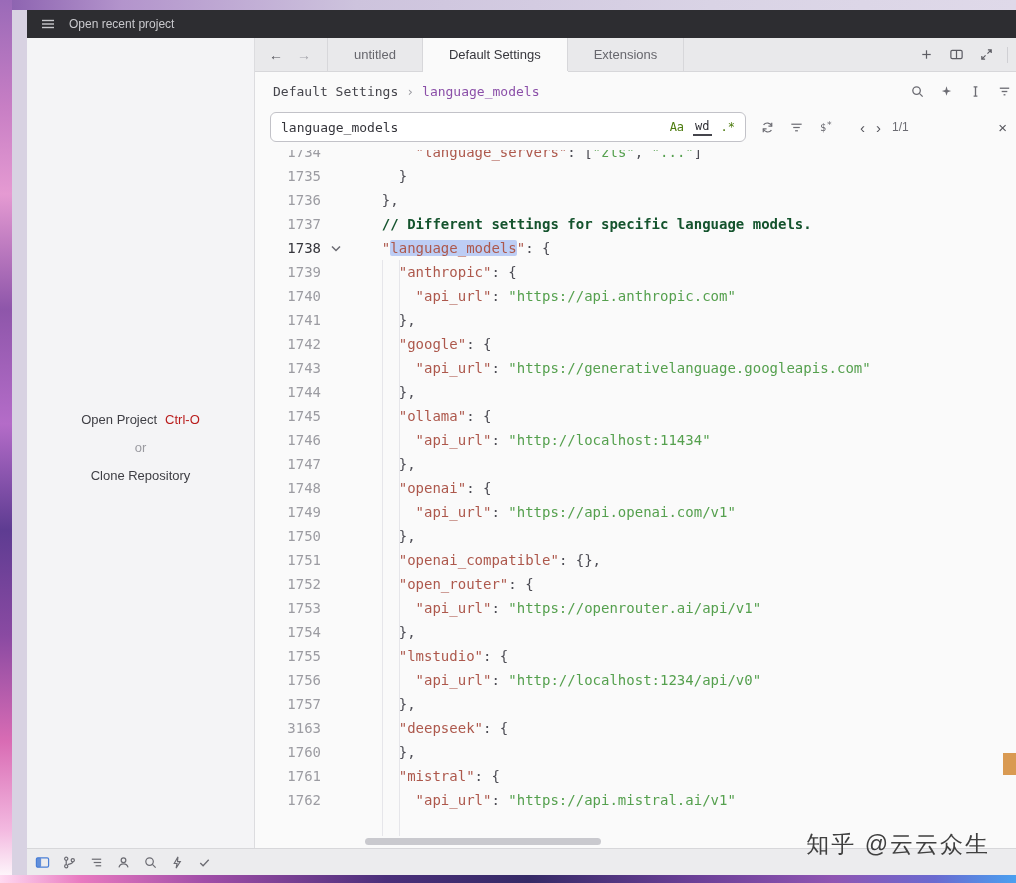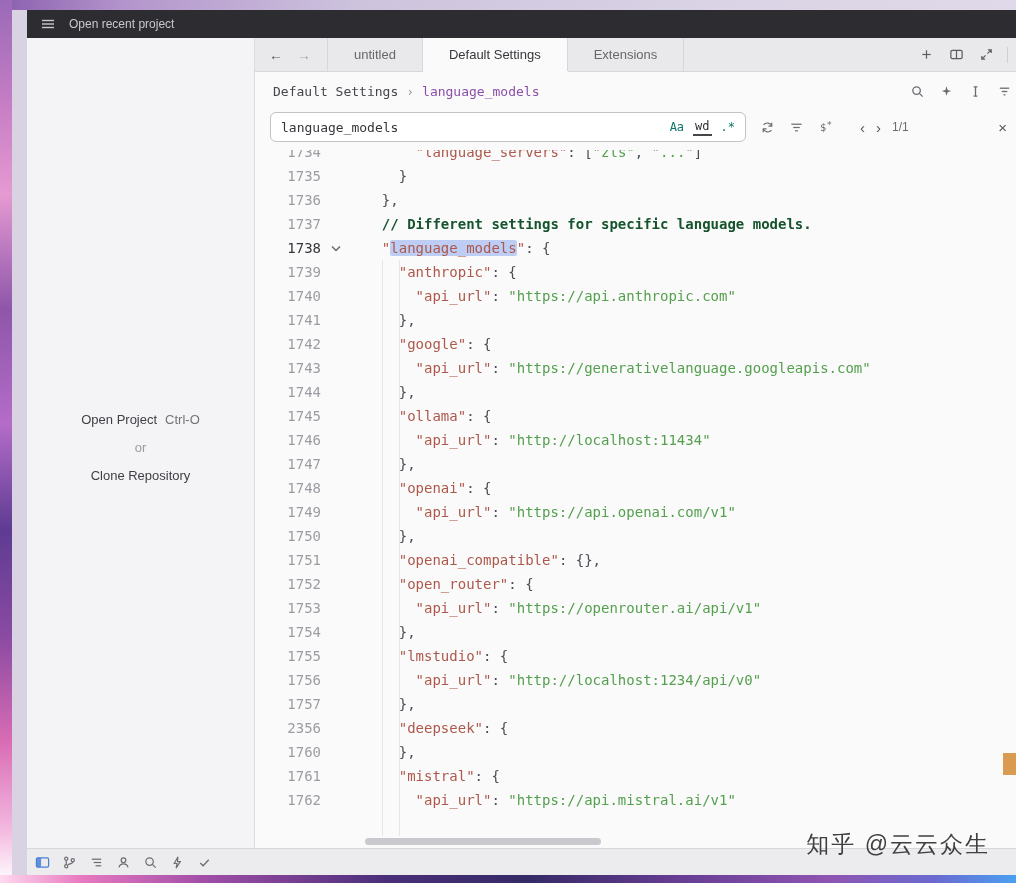--- a/index.html
+++ b/index.html
@@ -19,21 +19,21 @@
 
   .titlebar { height: 28px; flex: none; background: #2d2d31; display: flex; align-items: center;
     gap: 12px; padding-left: 12px; color: #c9c9cd; font-size: 12px; }
   .menu-btn { width: 18px; height: 18px; display: flex; align-items: center; justify-content: center; }
 
   .main { flex: 1; display: flex; min-height: 0; }
 
   .left-pane { width: 228px; flex: none; background: #f4f4f6; border-right: 1px solid #dcdcdf; position: relative; }
   .left-pane-inner { position: absolute; top: 374px; left: 0; right: 0; text-align: center;
     font-size: 13px; color: #3e3e44; display: flex; flex-direction: column; gap: 13px; }
-  .kbd { color: #737373; margin-left: 8px; }
+  .kbd { color: #b91c1c; margin-left: 8px; }
   .muted { color: #9a9aa0; }
   .link-btn { cursor: default; }
 
   .editor-col { flex: 1; display: flex; flex-direction: column; min-width: 0; background: #fafafa; }
 
   .tabbar { height: 34px; flex: none; background: #e9e9eb; border-bottom: 1px solid #d7d7da;
     display: flex; align-items: stretch; }
   .nav-arrows { display: flex; align-items: center; gap: 14px; padding: 0 16px 0 14px; font-size: 14px; }
   .nav-back { color: #55555c; }
   .nav-fwd { color: #a6a6ac; }
@@ -49,21 +49,21 @@
   .crumb-row { height: 38px; flex: none; display: flex; align-items: center; padding: 0 18px;
     font-family: "DejaVu Sans Mono", "Liberation Mono", monospace; font-size: 13px; color: #45454c; gap: 8px; }
   .crumb-leaf { color: #8b4fa8; }
   .crumb-icons { margin-left: auto; display: flex; gap: 11px; align-items: center; }
 
   .search-row { height: 40px; flex: none; display: flex; align-items: center; padding: 0 24px 6px 15px; }
   .search-input { width: 476px; height: 30px; border: 1px solid #c2c2c8; border-radius: 6px; background: #fff;
     display: flex; align-items: center; padding: 0 8px 0 10px; gap: 7px;
     font-family: "DejaVu Sans Mono", "Liberation Mono", monospace; font-size: 13px; color: #35353b; }
   .search-text { flex: 1; }
-  .opt { font-size: 12px; color: #0f766e; padding: 1px 2px; }
+  .opt { font-size: 12px; color: #4d7c0f; padding: 1px 2px; }
   .opt.active { color: #2f2f35; border-bottom: 2px solid #45454c; }
   .search-tools { display: flex; gap: 11px; margin-left: 12px; align-items: center; }
   .search-nav { display: flex; align-items: center; gap: 11px; margin-left: 26px; color: #55555c; font-size: 15px; }
   .match-count { font-size: 12px; color: #6b6b72; text-align: right; }
   .search-close { margin-left: auto; color: #55555c; font-size: 15px; }
 
   .editor-body { flex: 1; position: relative; overflow: hidden; min-height: 0;
     font-family: "DejaVu Sans Mono", "Liberation Mono", monospace; }
   .code-lines { margin-top: -10px; }
   .code-line { display: flex; height: 24px; line-height: 24px; font-size: 14px; }
@@ -351,21 +351,21 @@
                 <span class="gutter">1756</span>
                 <span class="fold-col"></span>
                 <span class="code-text">      <span class="tk-k">"api_url"</span><span class="tk-p">: </span><span class="tk-s">"http://localhost:1234/api/v0"</span></span>
               </div>
               <div class="code-line">
                 <span class="gutter">1757</span>
                 <span class="fold-col"></span>
                 <span class="code-text">    <span class="tk-p">},</span></span>
               </div>
               <div class="code-line">
-                <span class="gutter">2356</span>
+                <span class="gutter">3163</span>
                 <span class="fold-col"></span>
                 <span class="code-text">    <span class="tk-k">"deepseek"</span><span class="tk-p">: {</span></span>
               </div>
               <div class="code-line">
                 <span class="gutter">1760</span>
                 <span class="fold-col"></span>
                 <span class="code-text">    <span class="tk-p">},</span></span>
               </div>
               <div class="code-line">
                 <span class="gutter">1761</span>

